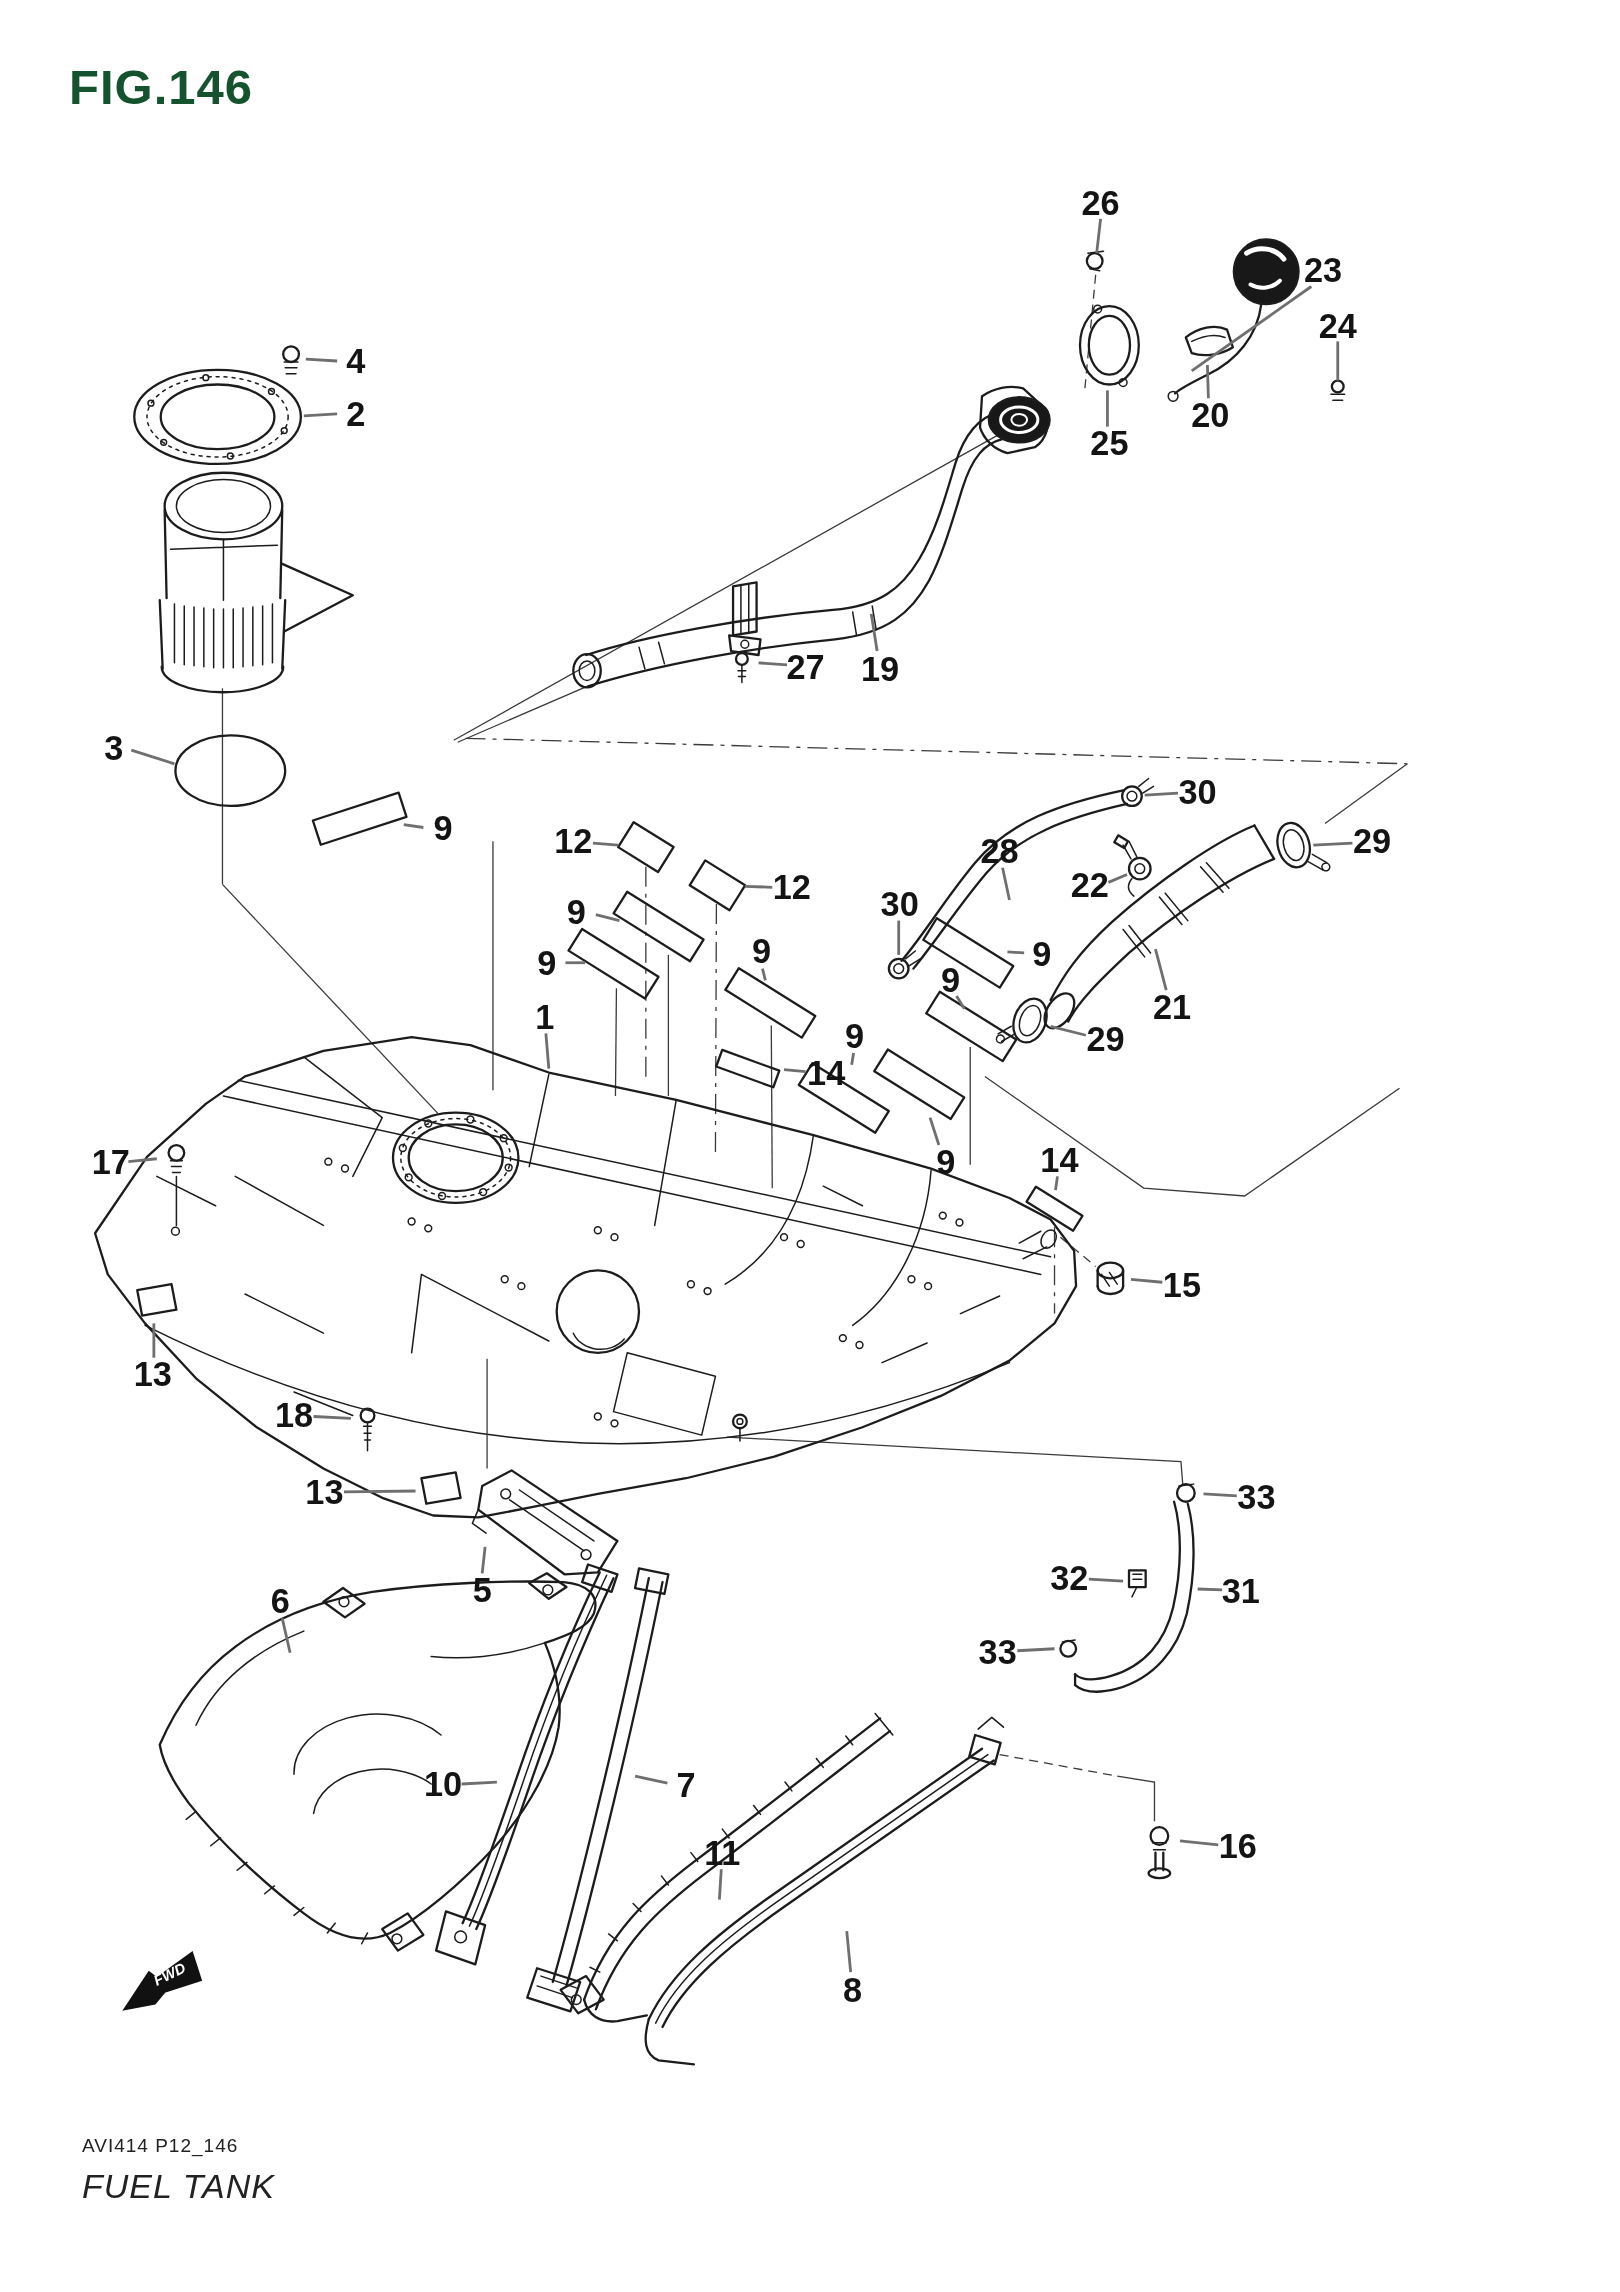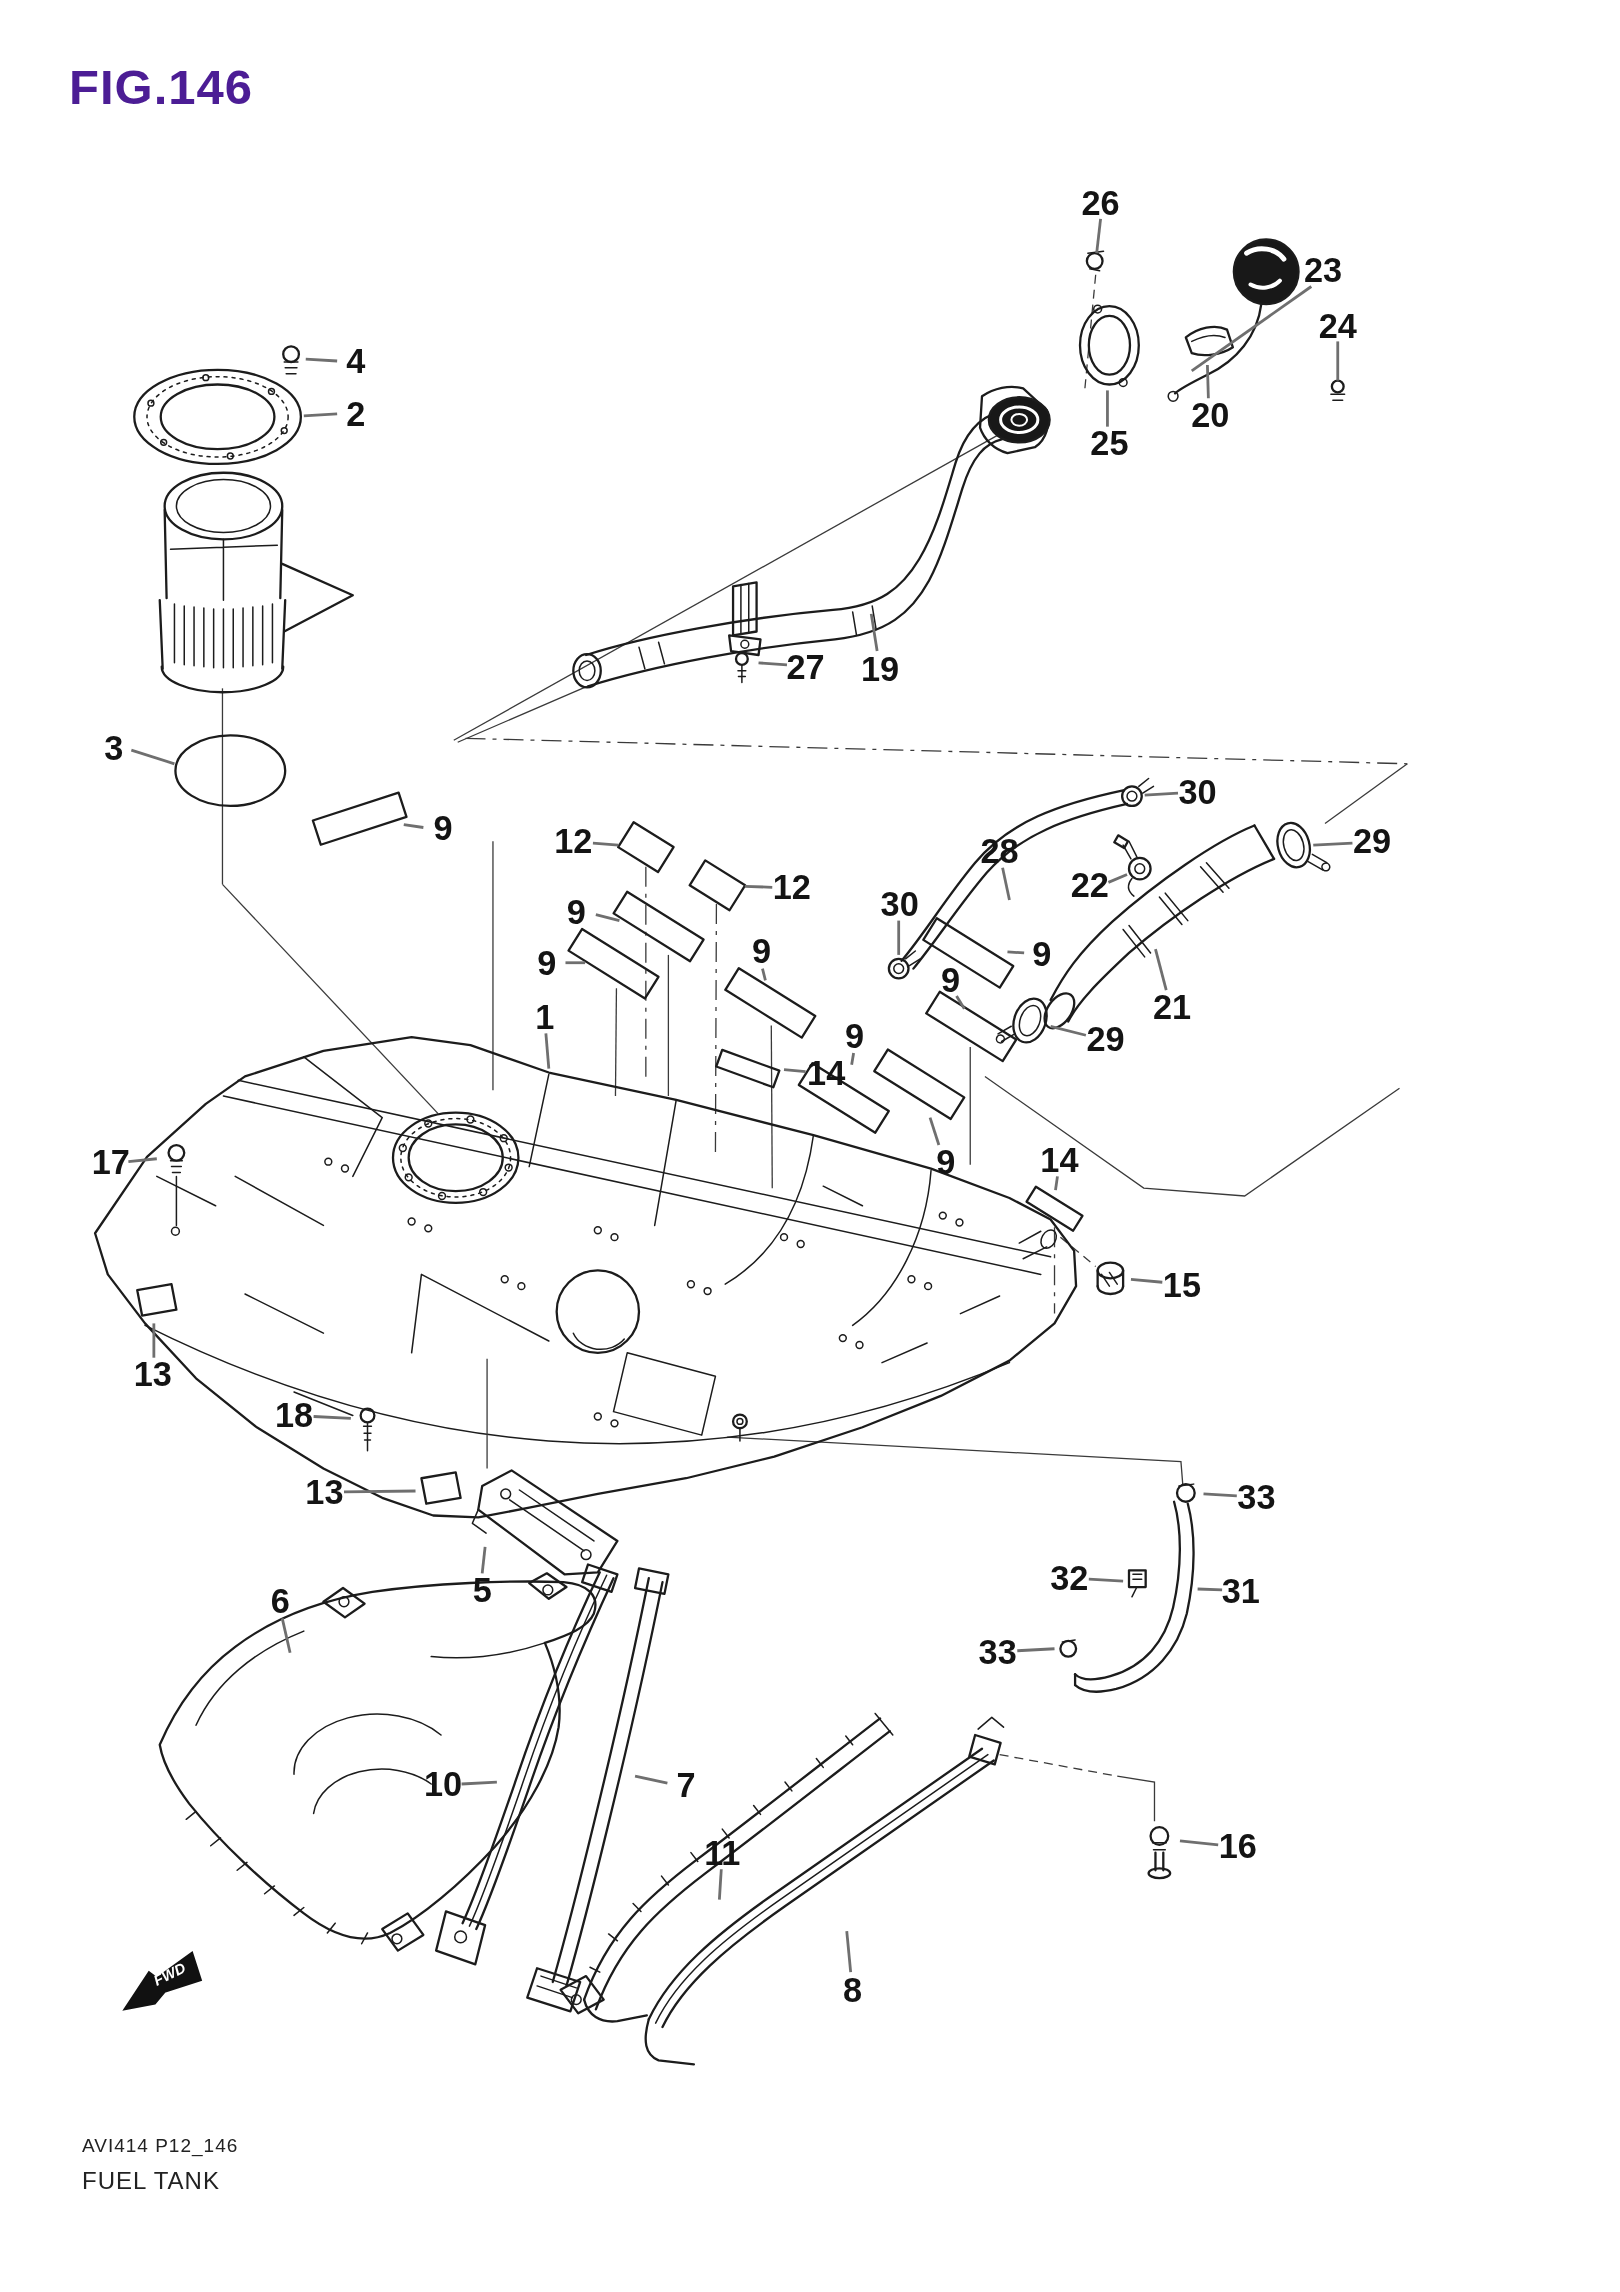--- a/index.html
+++ b/index.html
@@ -1,22 +1,22 @@
 <!DOCTYPE html>
 <html style="--line: #1c1c1c; --leader: #6f6f6f; --bg: #ffffff;"><head>
 <meta charset="utf-8">
 <style>
   :root{ --line:#1c1c1c; --leader:#6f6f6f; --bg:#ffffff; }
   html,body{margin:0;padding:0;background:var(--bg);}
   .page{position:relative;width:1620px;height:2293px;background:var(--bg);overflow:hidden;
         font-family:"Liberation Sans", sans-serif;}
-  .fig-title{position:absolute;left:69px;top:59px;font-size:49px;font-weight:bold;color:#4c1d95;letter-spacing:1px;}
+  .fig-title{position:absolute;left:69px;top:59px;font-size:49px;font-weight:bold;color:#14532d;letter-spacing:1px;}
   .footer{position:absolute;left:82px;top:2135px;color:#222;}
   .footer .code{font-size:19px;letter-spacing:1px;}
-  .footer .name{font-size:24px;margin-top:9.8px;letter-spacing:1px;}
+  .footer .name{font-size:34px;margin-top:9.8px;letter-spacing:1px;font-style:italic;}
   svg{position:absolute;left:0;top:0;}
   #art *{vector-effect:non-scaling-stroke;}
   .s{stroke:var(--line);fill:none;stroke-width:2.3;stroke-linecap:round;stroke-linejoin:round;}
   .sd{stroke:var(--line);fill:none;stroke-width:1.5;stroke-linecap:round;stroke-linejoin:round;}
   .thin{stroke:#3a3a3a;fill:none;stroke-width:1.3;}
   .dashdot{stroke:#3a3a3a;fill:none;stroke-width:1.3;stroke-dasharray:20 7 4 7;}
   .dash{stroke:#3a3a3a;fill:none;stroke-width:1.3;stroke-dasharray:9 6;}
   .dark{fill:#181818;stroke:none;}
   .w{stroke:#ffffff;fill:none;stroke-linecap:round;}
   #leader-lines line{stroke:var(--leader);stroke-width:2.8;}

